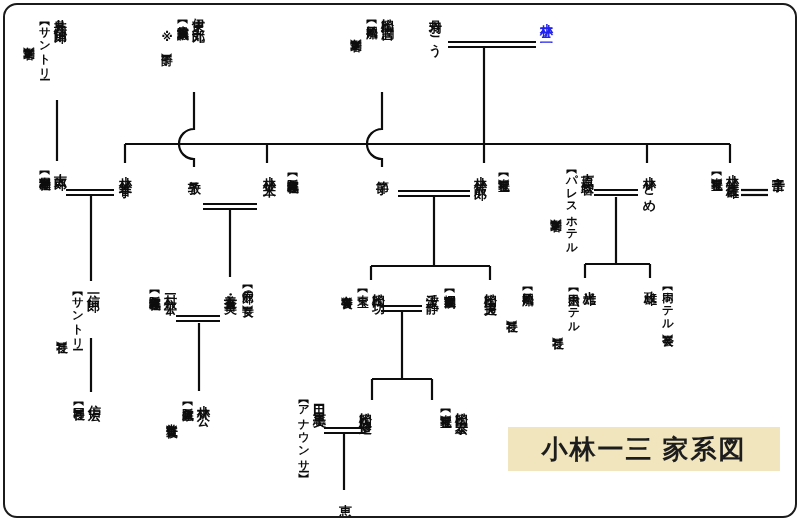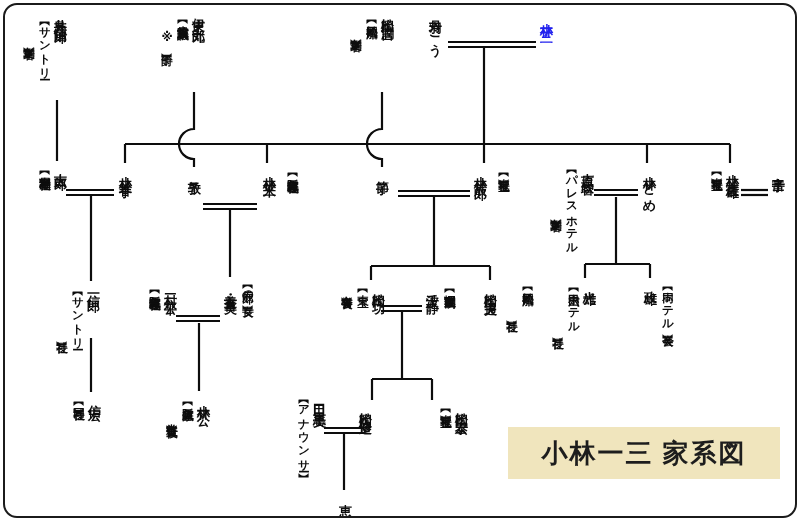--- a/index.html
+++ b/index.html
@@ -187,17 +187,17 @@
         <div class="col name" style="margin-top: 0px;">松岡 修造</div>
       </div>
       <div class="person" style="left: 437px; top: 402px;">
         <div class="col title" style="margin-top: 3px;">【東宝社長】</div>
         <div class="col name" style="margin-top: 0px;">松岡 宏泰</div>
       </div>
       <div class="person" style="left: 337px; top: 493px;">
         <div class="col name" style="margin-top: 0px;">恵</div>
       </div>
     </div>
-  <div class="title-box" id="titleBox" style="left: 508px; top: 427px; width: 272px; height: 52px; background: rgb(240, 229, 189);">
+  <div class="title-box" id="titleBox" style="left: 508px; top: 427px; width: 272px; height: 44px; background: rgb(240, 229, 189);">
     <span>小林一三 家系図</span>
   </div>
   <div class="frame"></div>
 </div>
 
 </body></html>

